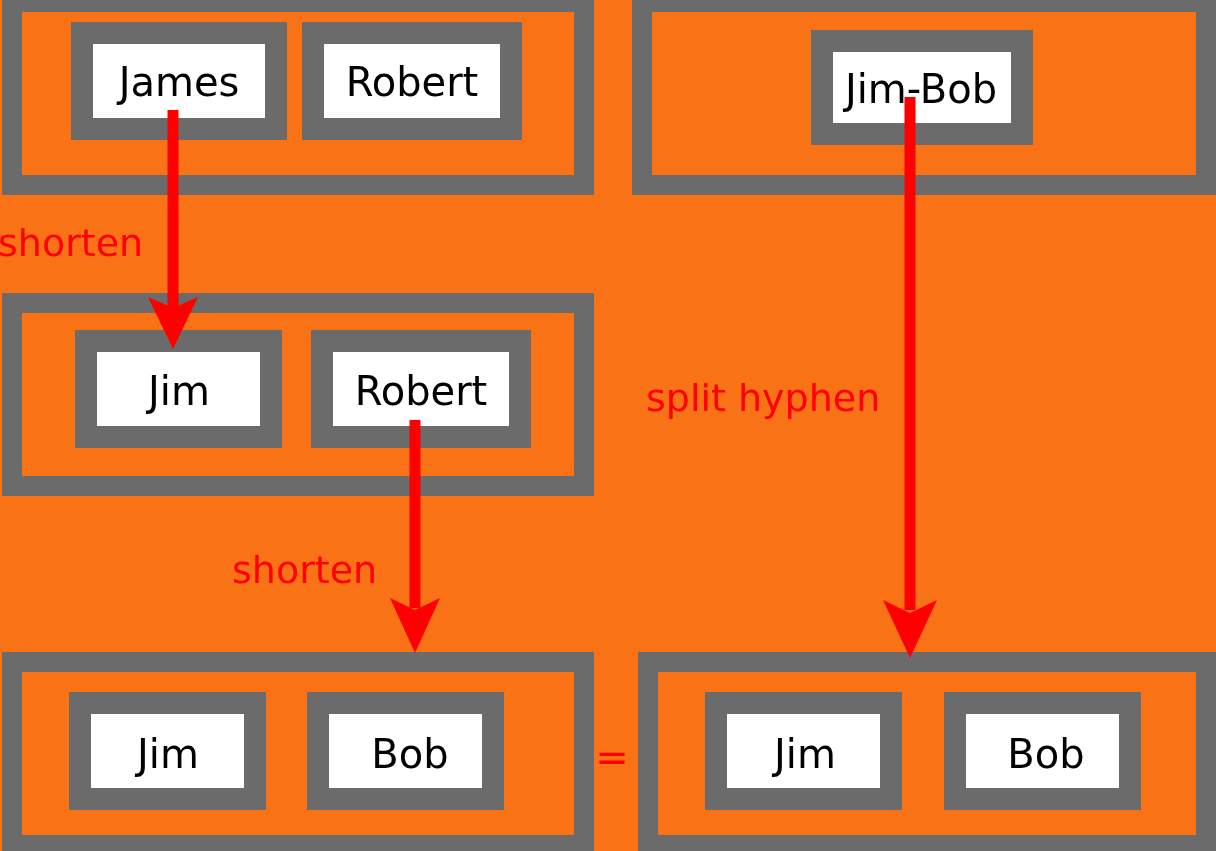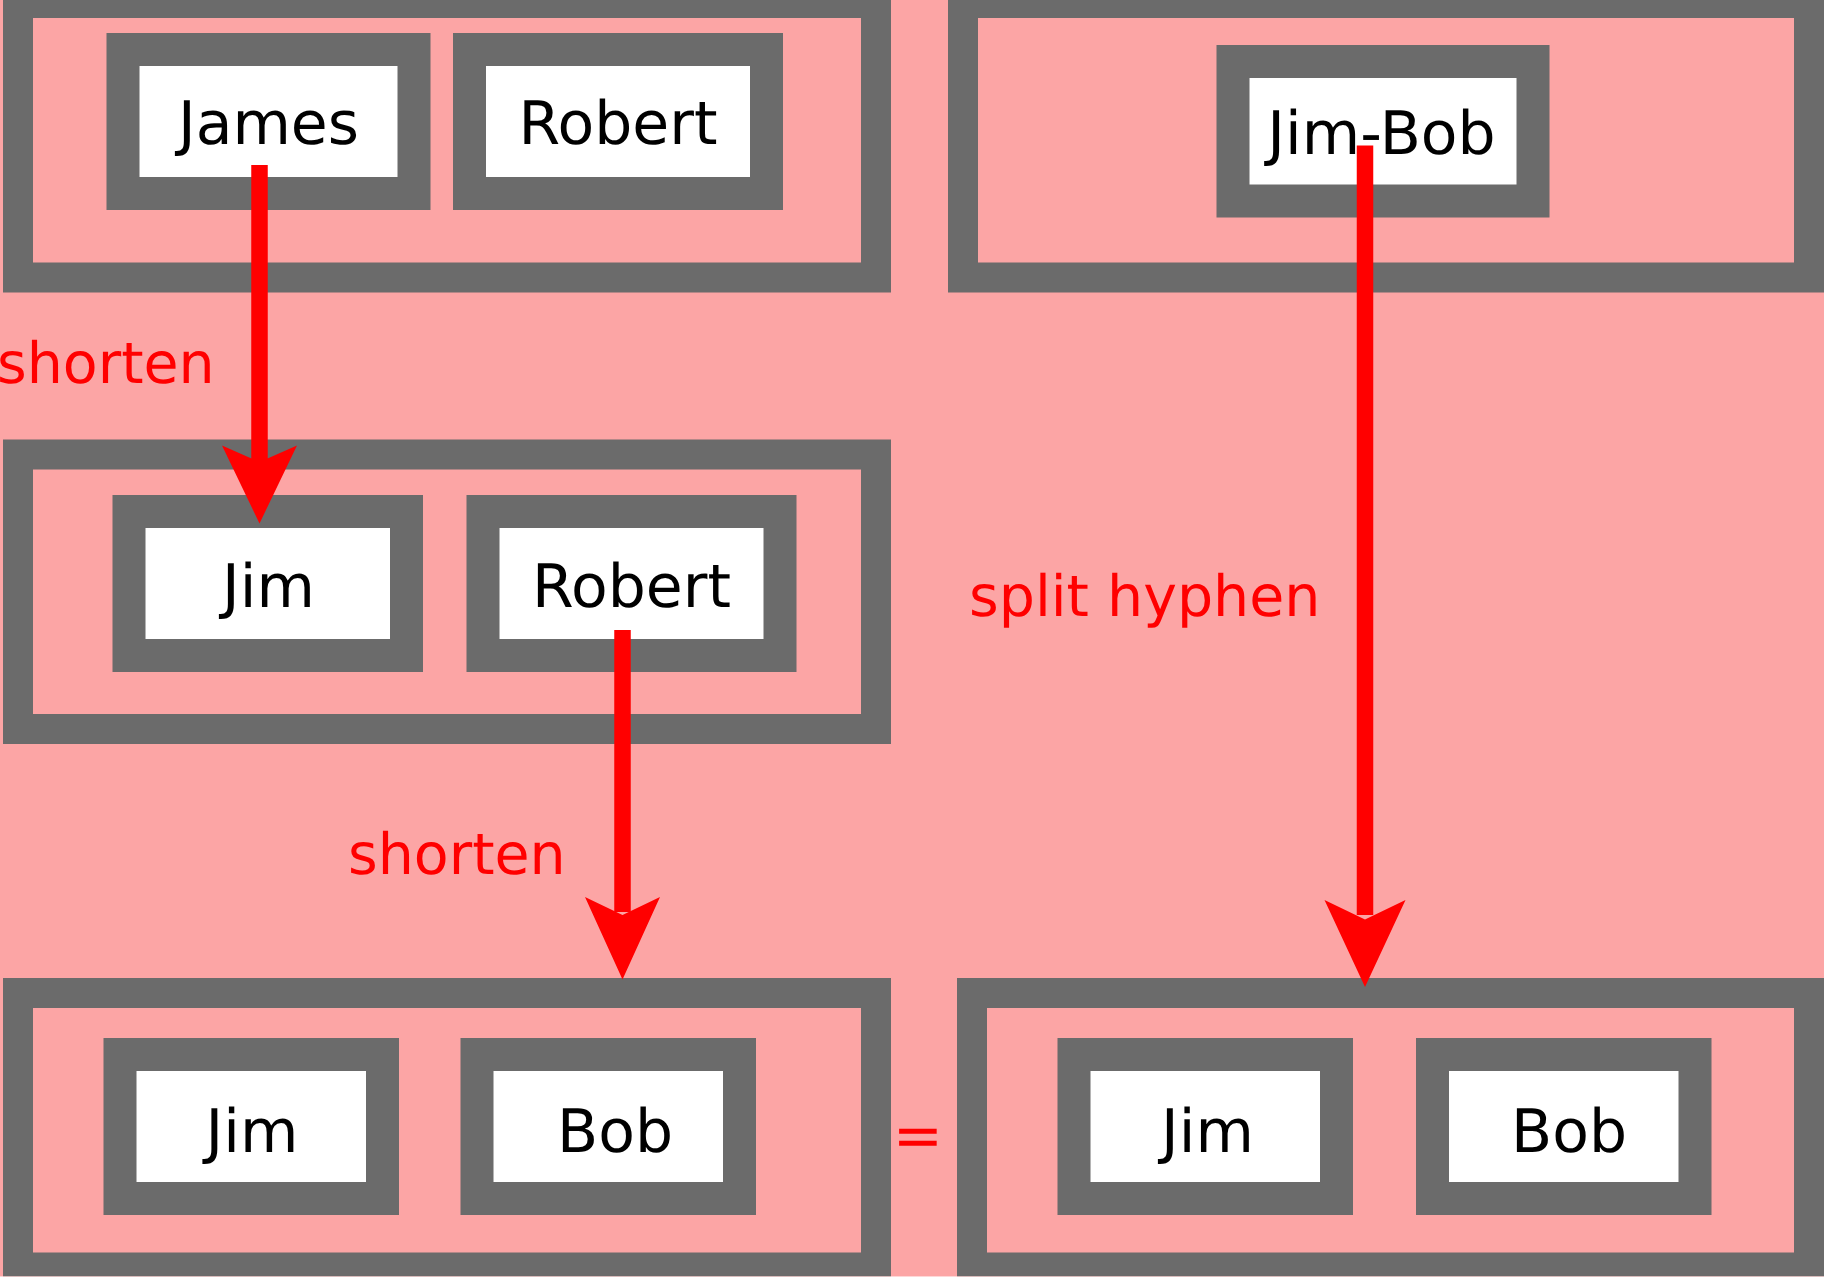--- a/index.html
+++ b/index.html
@@ -10,21 +10,21 @@
   body {
     width: 1216px;
     height: 851px;
     font-family: "DejaVu Sans", sans-serif;
     overflow: hidden;
   }
   #stage {
     position: relative;
     width: 1216px;
     height: 851px;
-    background: #fca5a5;
+    background: #f97316;
   }
   #diagram {
     position: absolute;
     left: 0;
     top: 0;
     width: 1216px;
     height: 851px;
     display: block;
   }
   .node-text {

